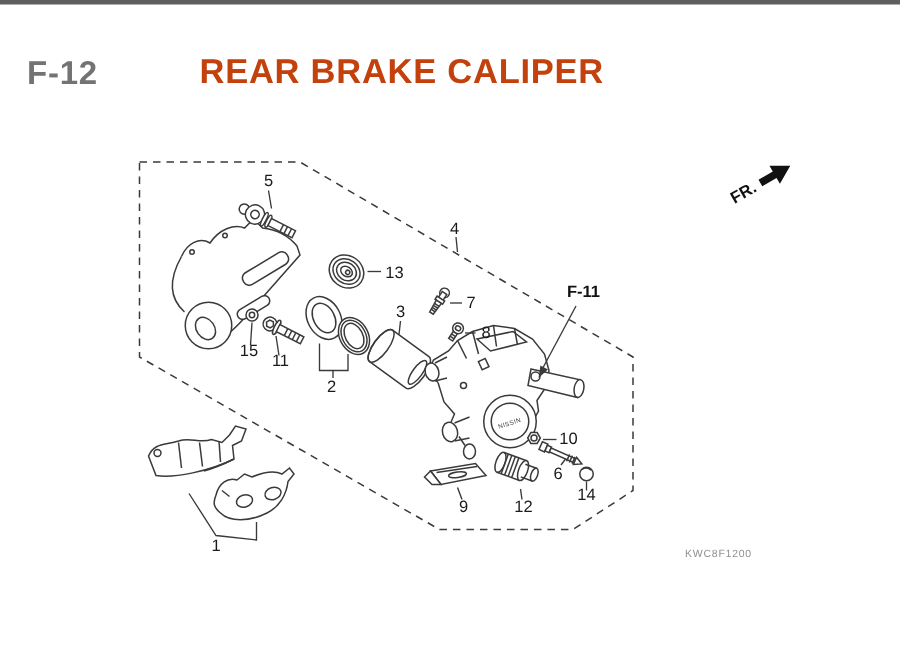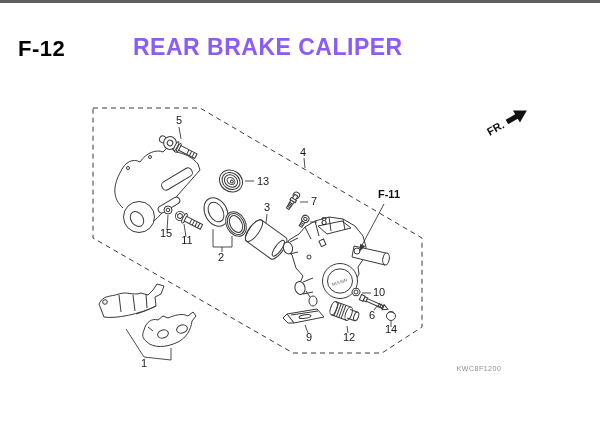--- a/index.html
+++ b/index.html
@@ -1,22 +1,22 @@
 <!DOCTYPE html>
 <html><head>
 <meta charset="utf-8">
 <style>
   html,body{margin:0;padding:0;background:#ffffff;}
   body{width:600px;height:444px;position:relative;overflow:hidden;
        font-family:"Liberation Sans",sans-serif;}
   .top-rule{position:absolute;left:0;top:0;width:600px;height:3px;background:#5f5f5f;}
   .section-code{position:absolute;left:18px;top:36px;font-size:22px;font-weight:bold;
-       color:#000000;letter-spacing:.5px;}
+       color:#737373;letter-spacing:.5px;}
   .page-title{position:absolute;left:133px;top:34px;font-size:23px;font-weight:bold;
-       color:#8b5cf6;letter-spacing:.5px;}
+       color:#c2410c;letter-spacing:.5px;}
   svg{position:absolute;left:0;top:0;}
   svg *{vector-effect:none;}
   .ln{stroke:#3a3a3a;stroke-width:1;fill:none;}
   .lnf{stroke:#3a3a3a;stroke-width:1;fill:#ffffff;}
   .leader{stroke:#3a3a3a;stroke-width:0.9;fill:none;}
   .callout{font-size:11px;fill:#1a1a1a;text-anchor:middle;}
   .ref{font-size:11px;font-weight:bold;fill:#111;text-anchor:middle;}
   .code{font-size:7px;fill:#909090;text-anchor:middle;letter-spacing:.5px;}
   .brand{font-size:4.2px;fill:#3a3a3a;text-anchor:middle;letter-spacing:.3px;}
   .frtxt{font-size:11px;font-weight:bold;fill:#111;text-anchor:middle;}

